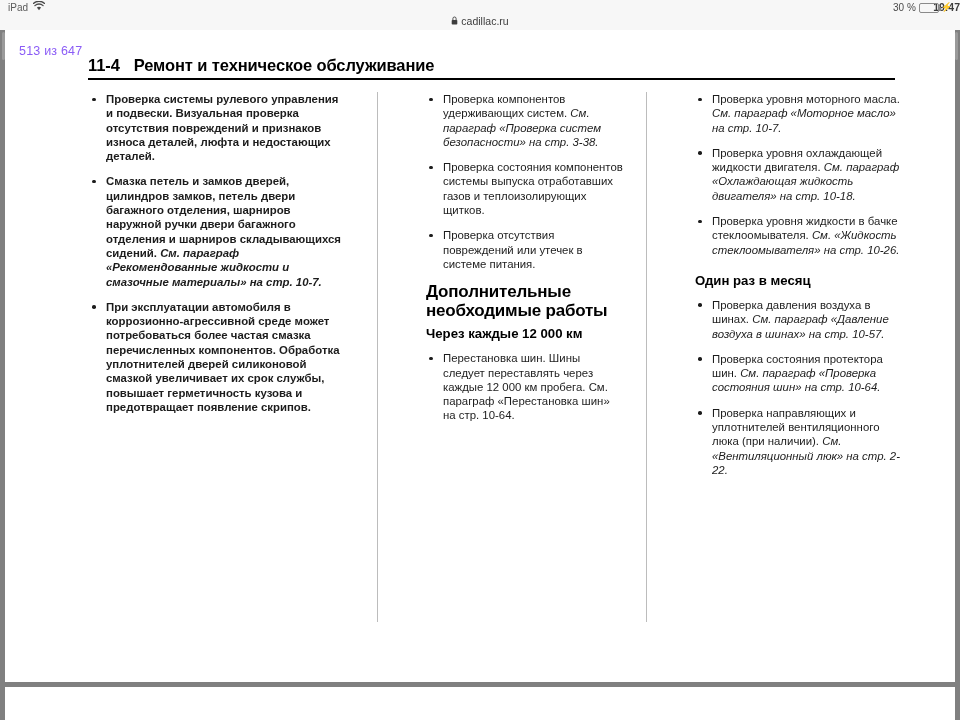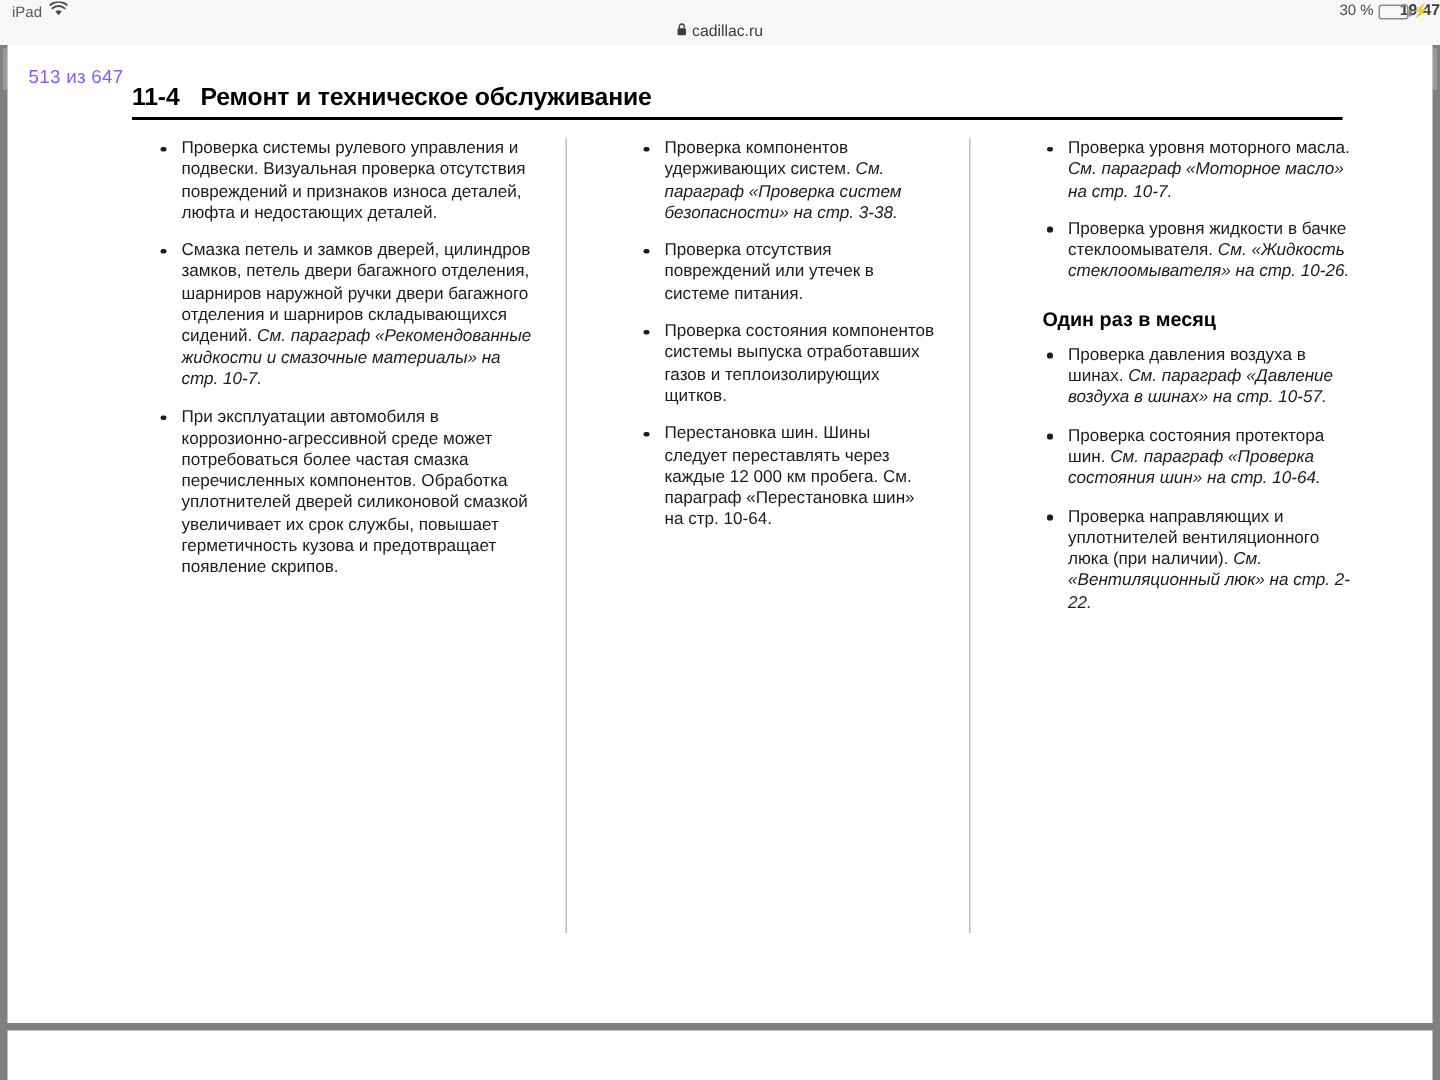--- a/index.html
+++ b/index.html
@@ -176,21 +176,21 @@
     left: 83px; top: 62px;
     width: 812px;
     height: 540px;
   }
   .col {
     position: absolute;
     top: 0;
     height: 540px;
     box-sizing: border-box;
   }
-  .col-1 { left: 16px;   width: 252px; }
+  .col-1 { left: 1px;   width: 252px; font-weight: bold; }
   .col-2 { left: 289px; width: 246px; padding-left: 14px; border-left: 1px solid #bcbcbc; }
   .col-3 { left: 558px; width: 254px; padding-left: 15px; border-left: 1px solid #bcbcbc; }
   .col-2, .col-3 { height: 530px; padding-left: 48px; }
 
   ul.bullets {
     list-style: none;
     margin: 0;
     padding: 0;
   }
   ul.bullets li {
@@ -295,31 +295,36 @@
         <ul class="bullets" id="c1-list">
             <li><span>Проверка системы рулевого управления и подвески. Визуальная проверка отсутствия повреждений и признаков износа деталей, люфта и недостающих деталей.</span></li>
             <li><span>Смазка петель и замков дверей, цилиндров замков, петель двери багажного отделения, шарниров наружной ручки двери багажного отделения и шарниров складывающихся сидений. </span><span class="it">См. параграф «Рекомендованные жидкости и смазочные материалы» на стр. 10-7.</span></li>
             <li><span>При эксплуатации автомобиля в коррозионно-агрессивной среде может потребоваться более частая смазка перечисленных компонентов. Обработка уплотнителей дверей силиконовой смазкой увеличивает их срок службы, повышает герметичность кузова и предотвращает появление скрипов.</span></li>
           </ul>
       </div>
 
       <div class="col col-2">
         <ul class="bullets" id="c2-list-top">
             <li><span>Проверка компонентов удерживающих систем. </span><span class="it">См. параграф «Проверка систем безопасности» на стр. 3-38.</span></li>
+            <li><span>Проверка состояния компонентов системы выпуска отработавших газов и теплоизолирующих щитков.</span></li>
             <li><span>Проверка отсутствия повреждений или утечек в системе питания.</span></li>
-            <li><span>Проверка состояния компонентов системы выпуска отработавших газов и теплоизолирующих щитков.</span></li>
-          </ul>
+          </ul>
+        <div class="mid-heading-block">
+          <h2 class="sec-title">Дополнительные необходимые работы</h2>
+          <h3 class="sub-title">Через каждые 12 000 км</h3>
+        </div>
         <ul class="bullets" id="c2-list-bottom">
             <li><span>Перестановка шин. Шины следует переставлять через каждые 12 000 км пробега. См. параграф «Перестановка шин» на стр. 10-64.</span></li>
           </ul>
       </div>
 
       <div class="col col-3">
         <ul class="bullets" id="c3-list-1">
             <li><span>Проверка уровня моторного масла. </span><span class="it">См. параграф «Моторное масло» на стр. 10-7.</span></li>
+            <li><span>Проверка уровня охлаждающей жидкости двигателя. </span><span class="it">См. параграф «Охлаждающая жидкость двигателя» на стр. 10-18.</span></li>
             <li><span>Проверка уровня жидкости в бачке стеклоомывателя. </span><span class="it">См. «Жидкость стеклоомывателя» на стр. 10-26.</span></li>
           </ul>
         <h3 class="sub-title sub-title-sp">Один раз в месяц</h3>
         <ul class="bullets" id="c3-list-2">
             <li><span>Проверка давления воздуха в шинах. </span><span class="it">См. параграф «Давление воздуха в шинах» на стр. 10-57.</span></li>
             <li><span>Проверка состояния протектора шин. </span><span class="it">См. параграф «Проверка состояния шин» на стр. 10-64.</span></li>
             <li><span>Проверка направляющих и уплотнителей вентиляционного люка (при наличии). </span><span class="it">См. «Вентиляционный люк» на стр. 2-22.</span></li>
           </ul>
       </div>
 

